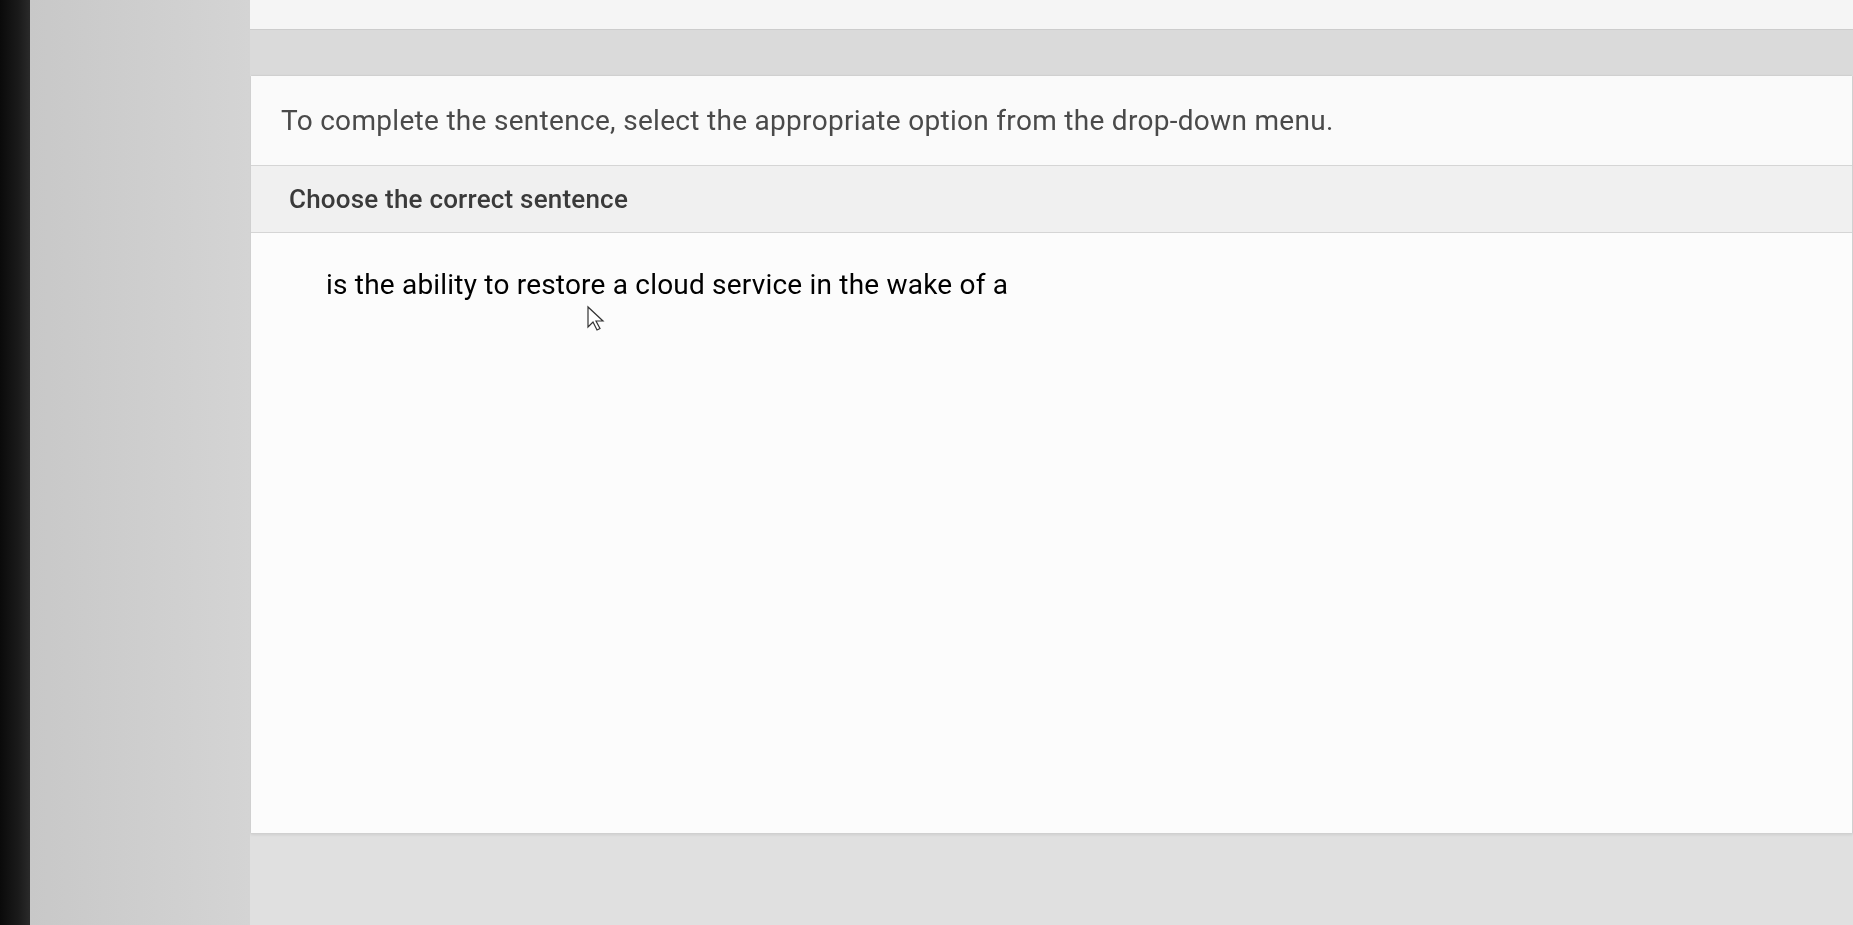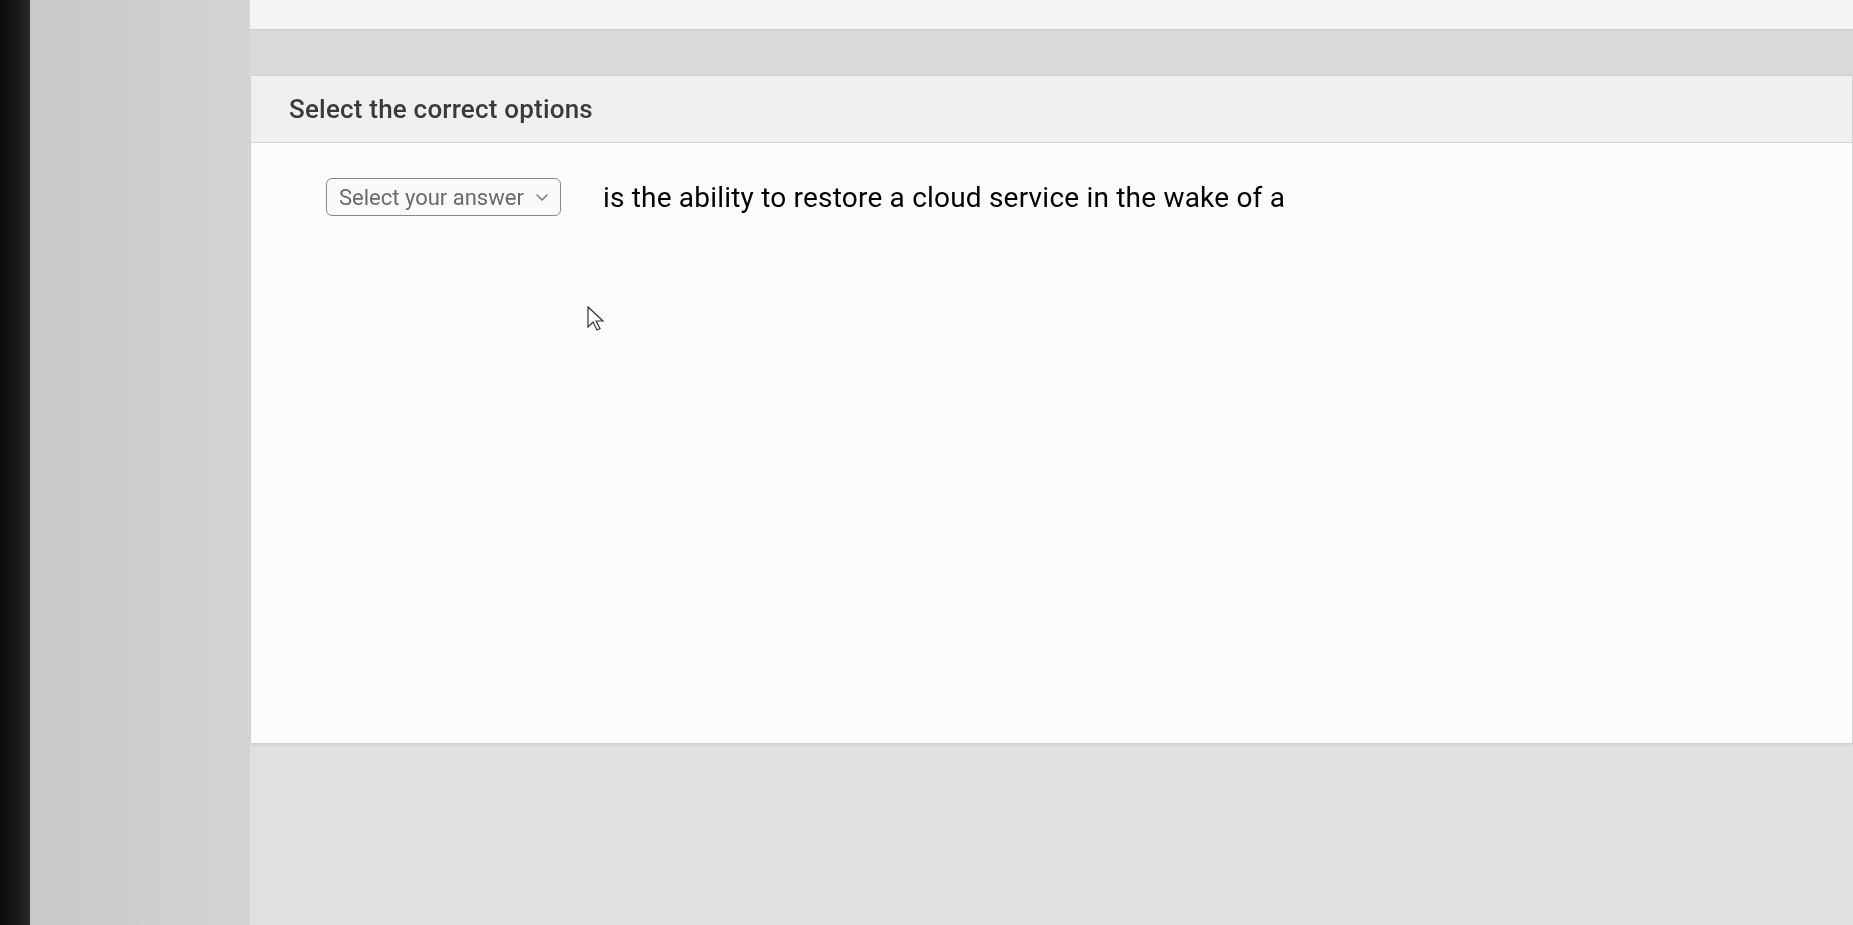--- a/index.html
+++ b/index.html
@@ -156,36 +156,31 @@
 
 <div class="outer-container">
   <div class="left-edge"></div>
   <div class="left-margin"></div>
 
   <div class="top-strip"></div>
   <div class="gap-strip"></div>
 
   <div class="question-card">
 
+    <div class="instruction-section">
+      <div class="instruction-text">To complete the sentence, select the appropriate option from the drop-down menu.</div>
+    </div>
 
     <div class="choose-section">
-      <div class="choose-text">Select the correct options</div>
+      <div class="choose-text">Choose the correct sentence</div>
     </div>
 
     <div class="answer-section">
       <div class="answer-line">
 
-        <div class="dropdown">
-          <span class="dropdown-text">Select your answer</span>
-          <span class="chevron-icon">
-            <svg width="16" height="16" viewBox="0 0 16 16">
-              <path d="M3 6 L8 11 L13 6" stroke="#777" stroke-width="1.5" fill="none" stroke-linecap="round" stroke-linejoin="round"></path>
-            </svg>
-          </span>
-        </div>
 
         <span class="sentence-text">is the ability to restore a cloud service in the wake of a</span>
       </div>
 
     </div>
 
   </div>
 
   <div class="cursor">
     <svg width="22" height="28" viewBox="0 0 22 28">

